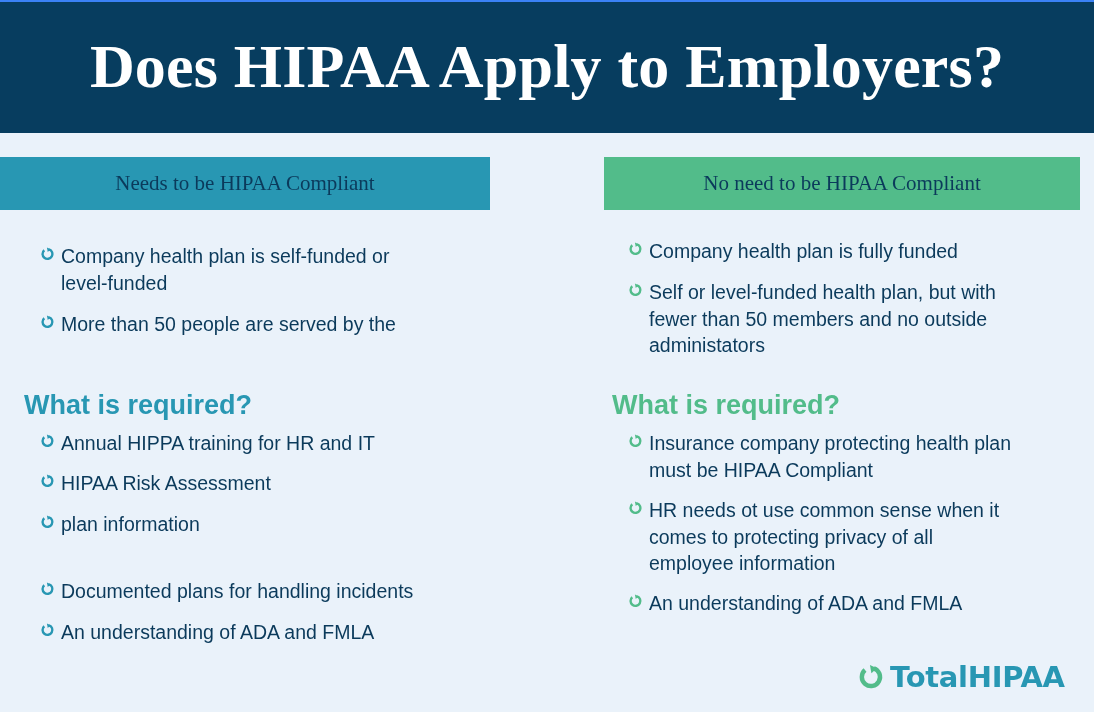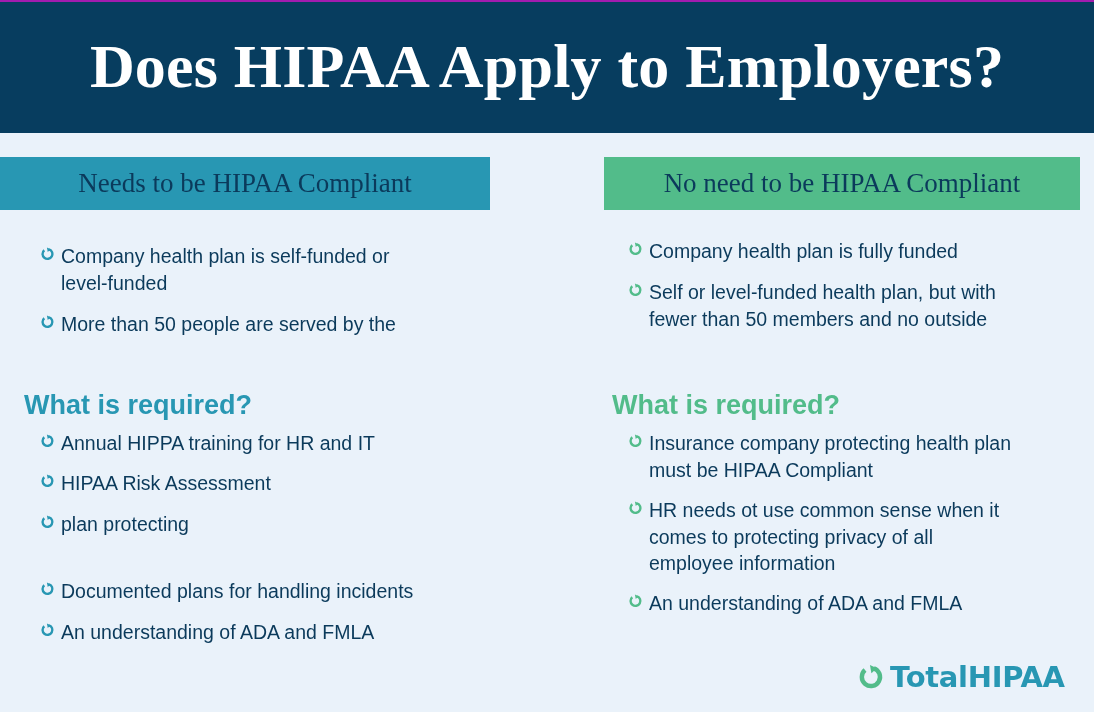--- a/index.html
+++ b/index.html
@@ -6,38 +6,38 @@
     html, body { width: 1094px; height: 712px; overflow: hidden; }
     body {
       background: #eaf2fa;
       font-family: "Liberation Sans", "DejaVu Sans", sans-serif;
       color: #0b3a5b;
       position: relative;
     }
     .header {
       position: absolute; left: 0; top: 0; width: 1094px; height: 133px;
       background: #073d5f;
-      border-top: 2px solid #a21caf;
+      border-top: 2px solid #3b82f6;
       display: flex; align-items: center; justify-content: center;
     }
     .header h1 {
       font-family: "Liberation Serif", "DejaVu Serif", serif;
       font-weight: 700;
       color: #ffffff;
       font-size: 62px;
       letter-spacing: 0.2px;
       margin-top: -2px;
     }
     .banner {
       position: absolute; top: 157px; height: 53px;
       display: flex; align-items: center; justify-content: center;
     }
     .banner span {
       font-family: "Liberation Serif", "DejaVu Serif", serif;
-      font-size: 27px;
+      font-size: 21px;
       color: #0b3a5b;
     }
     .banner.left { left: 0; width: 490px; background: #2897b3; }
     .banner.right { left: 604px; width: 476px; background: #52bc8a; }
 
     .col { position: absolute; }
     .col.left { left: 34px; width: 450px; }
     .col.right { left: 622px; width: 450px; }
 
     .item {
@@ -123,21 +123,21 @@
       </svg>
     <div class="txt">
         <div>HIPAA Risk Assessment</div>
       </div>
   </div>
   <div class="item" style="top:511px">
     <svg class="ico" width="18" height="18" style="color:#2897b3">
         <use href="#ring"></use>
       </svg>
     <div class="txt">
-        <div>plan protecting</div>
+        <div>plan information</div>
       </div>
   </div>
   <div class="item" style="top:578px">
     <svg class="ico" width="18" height="18" style="color:#2897b3">
         <use href="#ring"></use>
       </svg>
     <div class="txt">
         <div>Documented plans for handling incidents</div>
       </div>
   </div>
@@ -160,20 +160,21 @@
         <div>Company health plan is fully funded</div>
       </div>
   </div>
   <div class="item" style="top:279px">
     <svg class="ico" width="18" height="18" style="color:#52bc8a">
         <use href="#ring"></use>
       </svg>
     <div class="txt">
         <div>Self or level-funded health plan, but with</div>
         <div>fewer than 50 members and no outside</div>
+        <div>administators</div>
       </div>
   </div>
 
   <div class="subhead" style="top:390px">What is required?</div>
 
   <div class="item" style="top:430px">
     <svg class="ico" width="18" height="18" style="color:#52bc8a">
         <use href="#ring"></use>
       </svg>
     <div class="txt">

